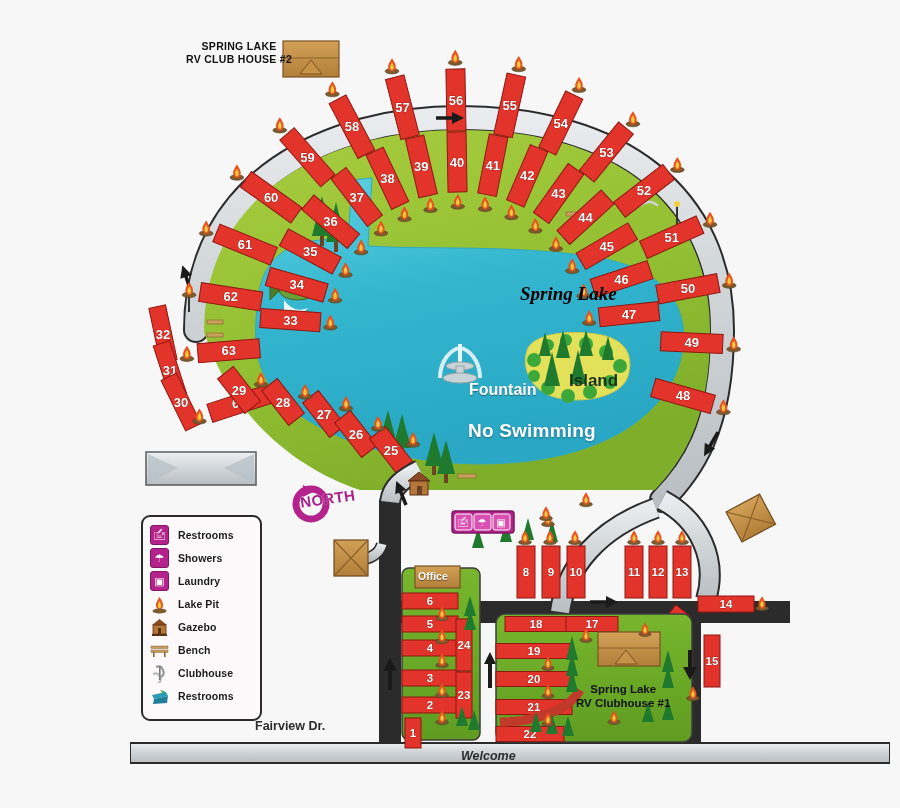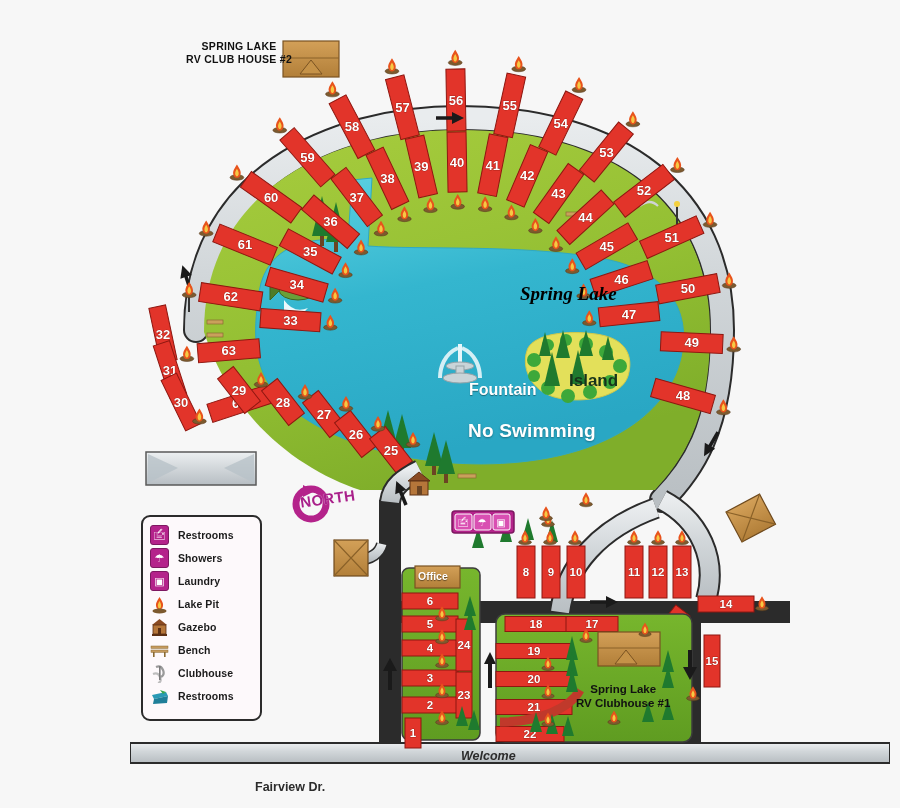--- a/index.html
+++ b/index.html
@@ -120,21 +120,21 @@
     position:absolute;left:418px;top:570px;
     font-size:10.5px;font-weight:bold;color:#ffffff;
     text-shadow:0 1px 1px rgba(0,0,0,.5);
     text-align:center;
   }
   .rd{
     position:absolute;
     font-family:"Liberation Sans",sans-serif;
     font-weight:bold;font-size:12.5px;color:#2c2c2c;
   }
-  #rd-fairview{left:255px;top:780px;}
+  #rd-fairview{left:255px;top:719px;}
   #rd-welcome{left:461px;top:749px;font-style:italic;}
 </style>
 </head>
 <body>
 
 <div id="map-root">
 
 <svg id="map-svg" viewBox="0 0 900 808">
   <defs>
     <linearGradient id="lakeGrad" x1="0" y1="0" x2="0.3" y2="1">

